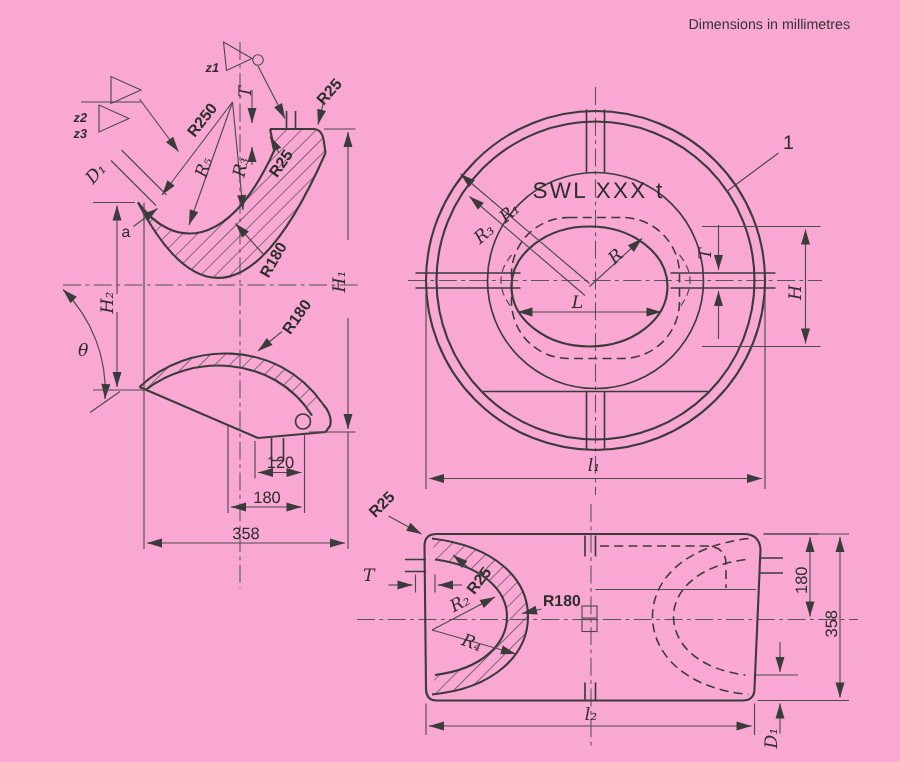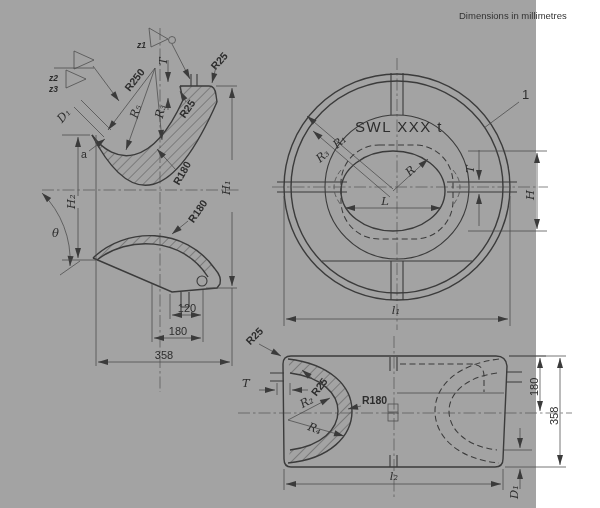--- a/index.html
+++ b/index.html
@@ -1,16 +1,16 @@
 <!DOCTYPE html>
 <html><head>
 <meta charset="utf-8">
 <style>
   html,body{margin:0;padding:0;background:#ffffff;}
-  .stage{width:536px;height:508px;position:relative;background:#a3a3a3;font-family:"Liberation Sans",sans-serif;}
+  .stage{width:600px;height:508px;position:relative;background:#f9a8d4;font-family:"Liberation Sans",sans-serif;}
   svg{display:block}
   
   .s  {fill:none;stroke:#3b3b3b;stroke-width:1.4;}
   .s2 {fill:none;stroke:#3b3b3b;stroke-width:1.1;}
   .t  {fill:none;stroke:#4a4a4a;stroke-width:0.75;}
   .cl {fill:none;stroke:#555;stroke-width:0.7;stroke-dasharray:12 3 2.5 3;}
   .dsh{fill:none;stroke:#3b3b3b;stroke-width:1.05;stroke-dasharray:6 3.5;}
   .dsht{fill:none;stroke:#4a4a4a;stroke-width:0.8;stroke-dasharray:5 3;}
   .hf {fill:url(#hatch);stroke:none;}
   

